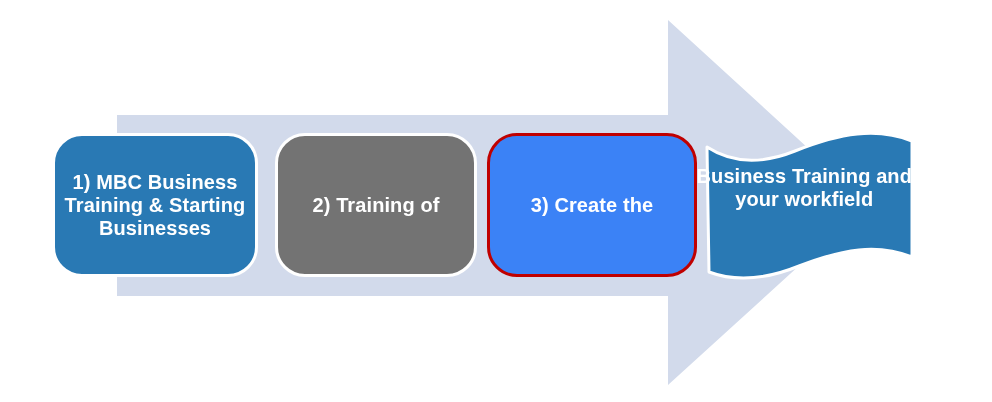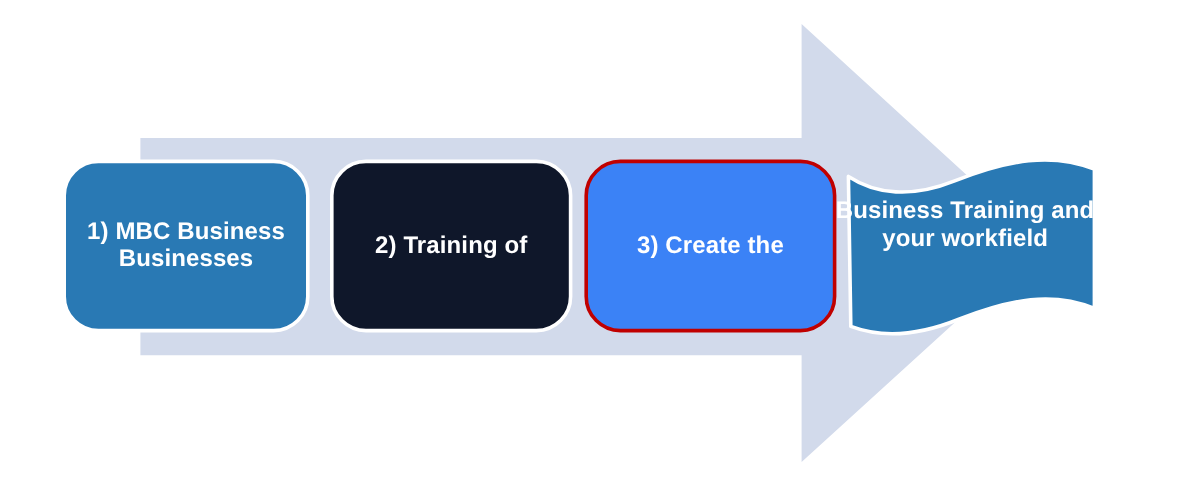--- a/index.html
+++ b/index.html
@@ -65,25 +65,26 @@
              C 840,133 877,127 912,141
              L 912,257
              C 877,243 843,249 799,266
              C 762,281 733,281 709,272
              Z" style="fill: rgb(41, 121, 180); stroke: rgb(255, 255, 255);"></path>
   </svg>
 
   <div class="step-box box1" style="background: rgb(41, 121, 180); border-color: rgb(255, 255, 255);">
     <div class="label">
       <span>1) MBC Business</span>
+      <span>Training &amp; Starting</span>
       <span>Businesses</span>
     </div>
   </div>
 
-  <div class="step-box box2" style="background: #0f172a; border-color: rgb(255, 255, 255);">
+  <div class="step-box box2" style="background: #737373; border-color: rgb(255, 255, 255);">
     <div class="label">
       <span>2) Training of</span>
     </div>
   </div>
 
   <div class="step-box box3" style="background: #3b82f6; border-color: rgb(192, 0, 0);">
     <div class="label">
       <span>3) Create the</span>
     </div>
   </div>

